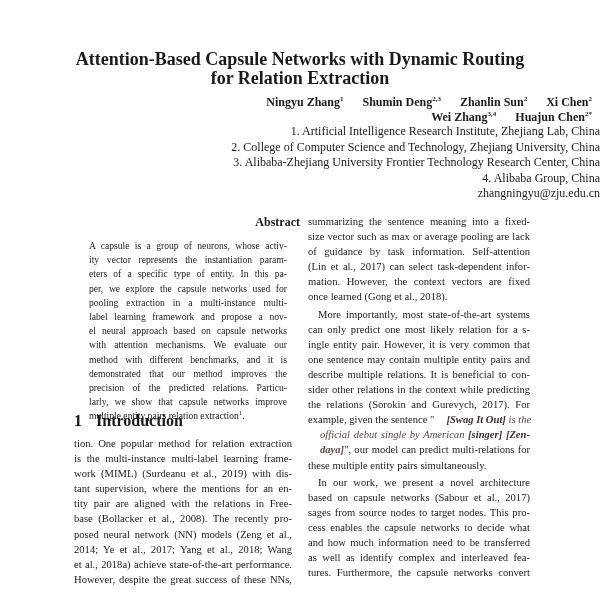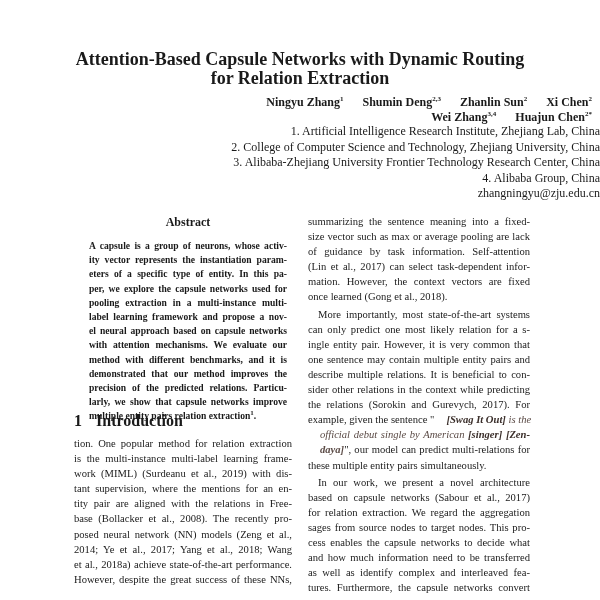--- a/index.html
+++ b/index.html
@@ -7,23 +7,23 @@
          font-family: "Liberation Serif", "DejaVu Serif", serif; color: #1a1a1a; }
   .title { position: absolute; top: 50px; left: 0; width: 600px; text-align: center;
            font-weight: bold; font-size: 18px; line-height: 19px; }
   .authors { position: absolute; top: 95px; left: 0; width: 600px; text-align: right;
              font-weight: bold; font-size: 12px; line-height: 15px; }
   .authors .a { margin: 0 8px; }
   .authors sup { font-size: 7px; }
   .affils { position: absolute; top: 124px; left: 0; width: 600px; text-align: right;
             font-size: 12px; line-height: 15.5px; }
   .col { position: absolute; font-size: 10.6px; line-height: 15.1px; text-align: justify; }
-  .abs-head { position: absolute; top: 215px; left: 84px; width: 208px; text-align: center;
+  .abs-head { position: absolute; top: 215px; left: 92px; width: 208px; text-align: right;
               font-weight: bold; font-size: 12px; }
-  .abs { top: 239px; left: 89px; width: 198px; font-size: 9.6px; line-height: 14.2px; font-weight: bold; }
+  .abs { top: 239px; left: 89px; width: 198px; font-size: 9.6px; line-height: 14.2px; }
   .intro-head { position: absolute; top: 412px; left: 74px; font-weight: bold; font-size: 16px; }
   .intro-head .num { margin-right: 14px; }
   .intro { top: 436px; left: 74px; width: 218px; }
   .right { top: 214px; left: 308px; width: 222px; }
   .ex { font-style: italic; color: #5a4a45; padding-left: 12px; }
   .ex b { color: #3a2e2a; }
   .line { display: block; text-align: justify; text-align-last: justify; height: 15.1px; white-space: nowrap; }
   .abs .line { height: 14.2px; }
   .line.last { text-align-last: left; }
   sup { line-height: 0; }
@@ -109,21 +109,20 @@
     <span class="line">sider other relations in the context while predicting</span>
     <span class="line">the relations (Sorokin and Gurevych, 2017).  For</span>
     <span class="line"><span>example, given the sentence "</span><span class="ex"><b>[Swag It Out]</b><span> is the</span></span></span>
     <span class="line ex"><span>official debut single by American </span><b>[singer]</b><span> </span><b>[Zen-</b></span>
     <span class="line"><b class="ex">daya]</b><span>", our model can predict multi-relations for</span></span>
     <span class="line last">these multiple entity pairs simultaneously.</span>
   </div>
   <div style="margin-top:2px">
     <span class="line" style="padding-left:10px;box-sizing:border-box">In our work, we present a novel architecture</span>
     <span class="line">based on capsule networks (Sabour et al., 2017)</span>
-    <span class="line">for relation extraction.  We regard the aggregation</span>
     <span class="line">sages from source nodes to target nodes. This pro-</span>
     <span class="line">cess enables the capsule networks to decide what</span>
     <span class="line">and how much information need to be transferred</span>
     <span class="line">as well as identify complex and interleaved fea-</span>
     <span class="line">tures.  Furthermore, the capsule networks convert</span>
 
   </div>
 </div>
 
 </body></html>

